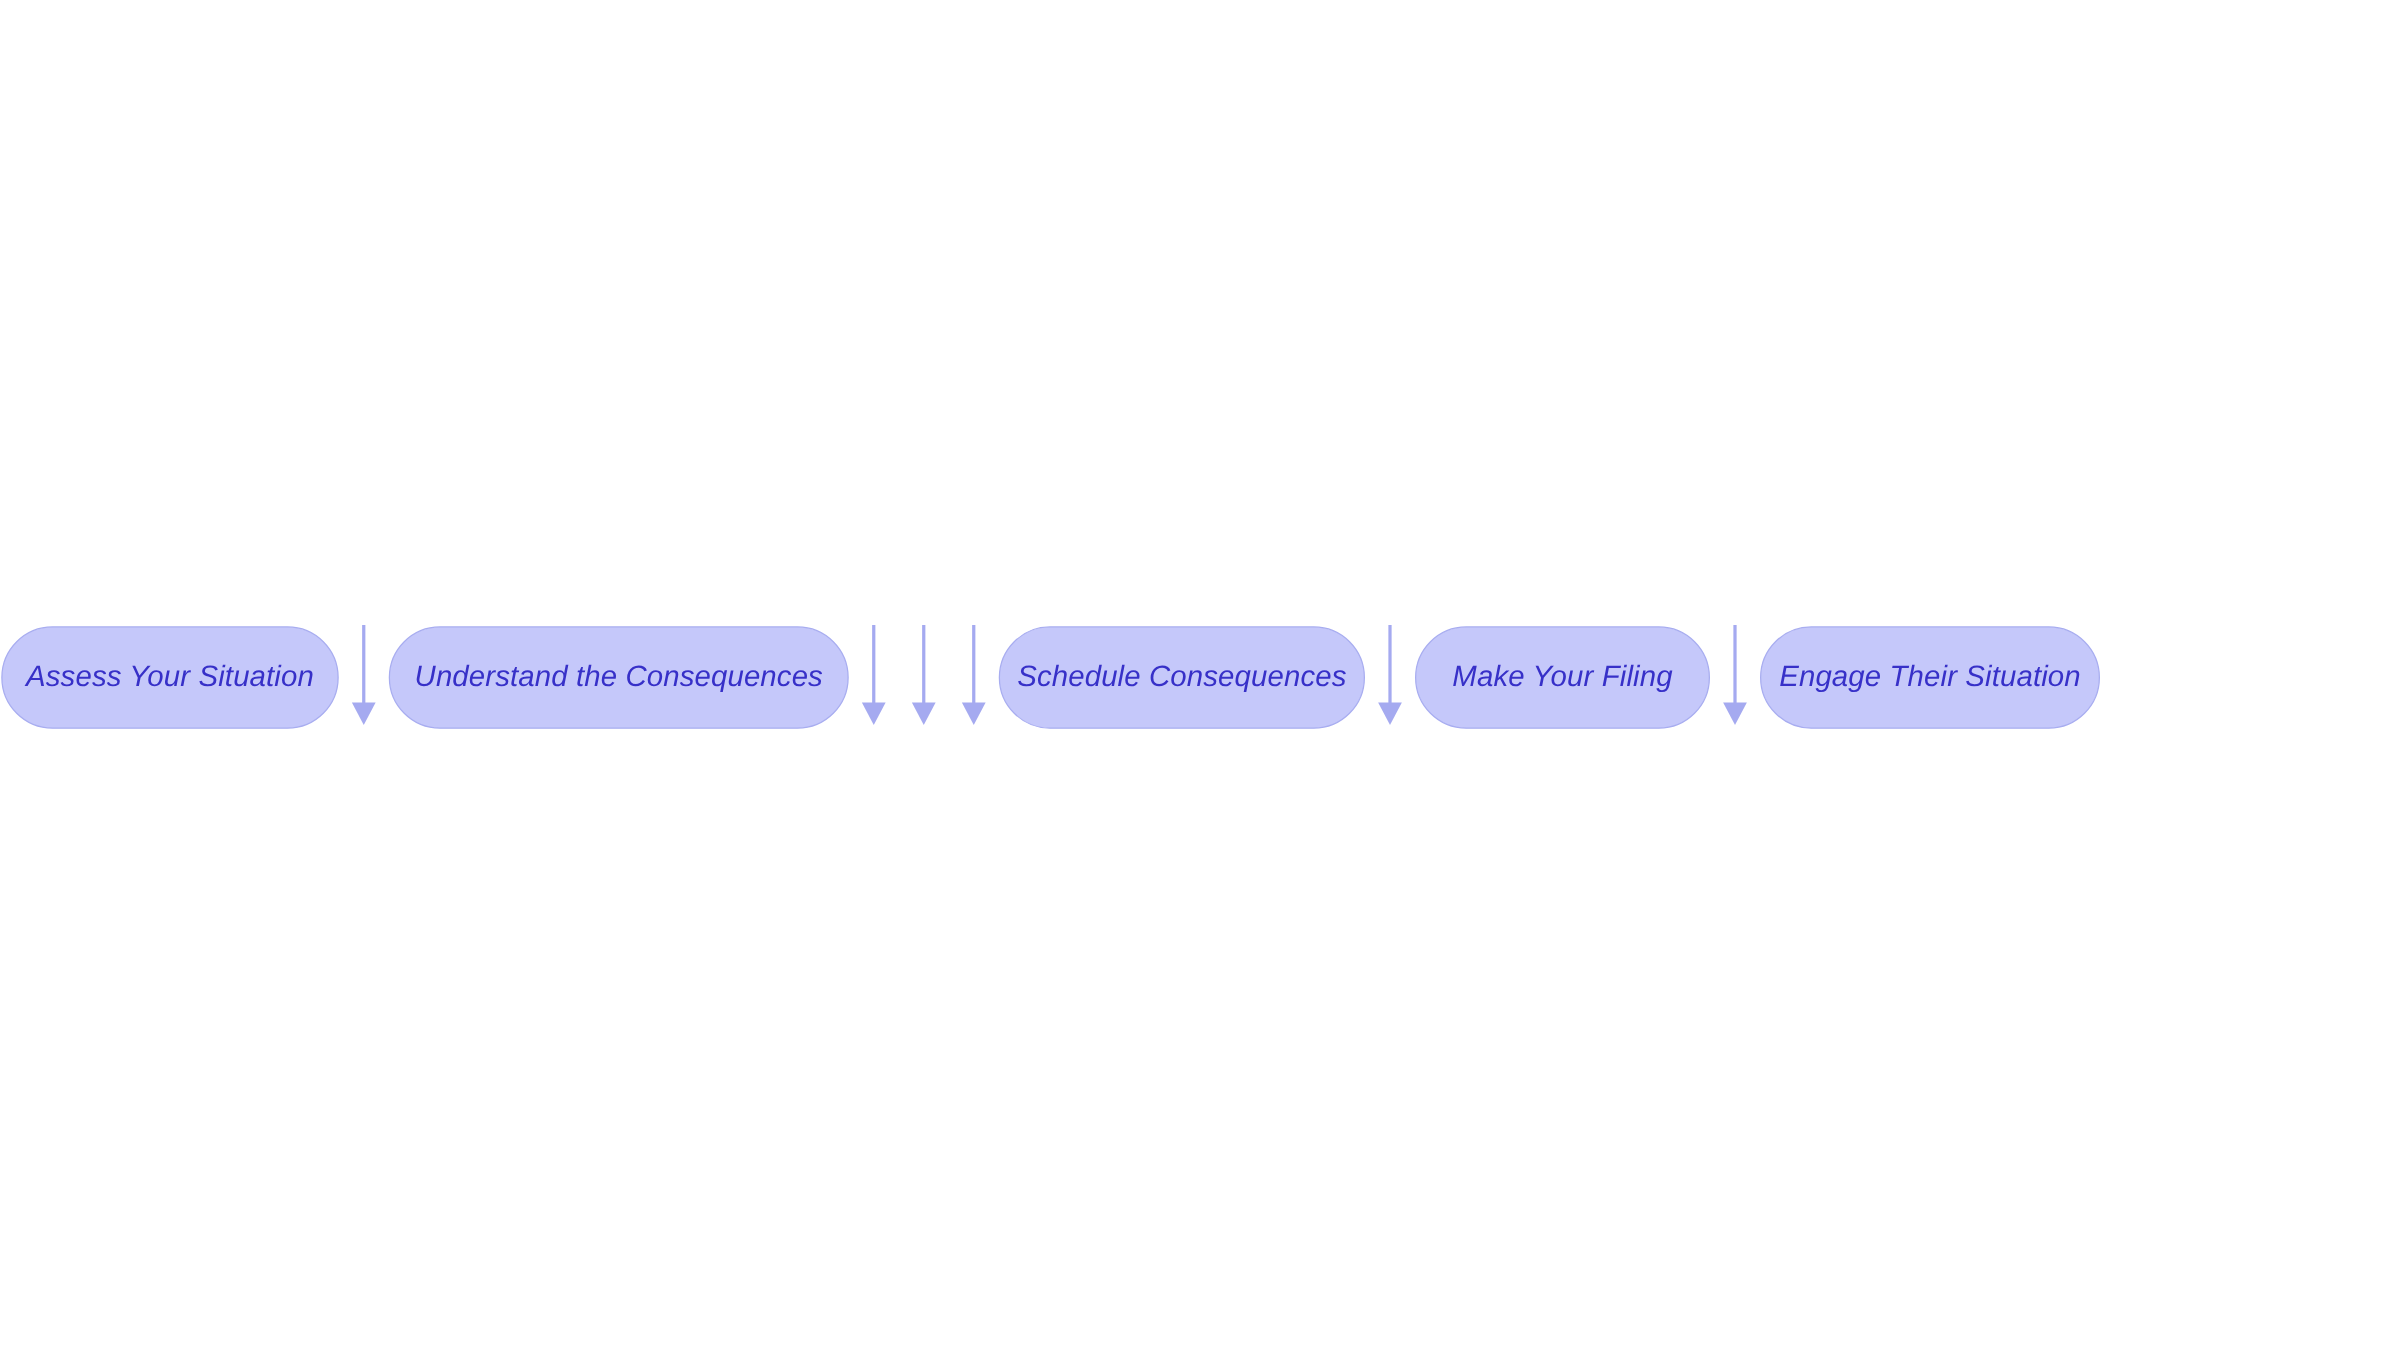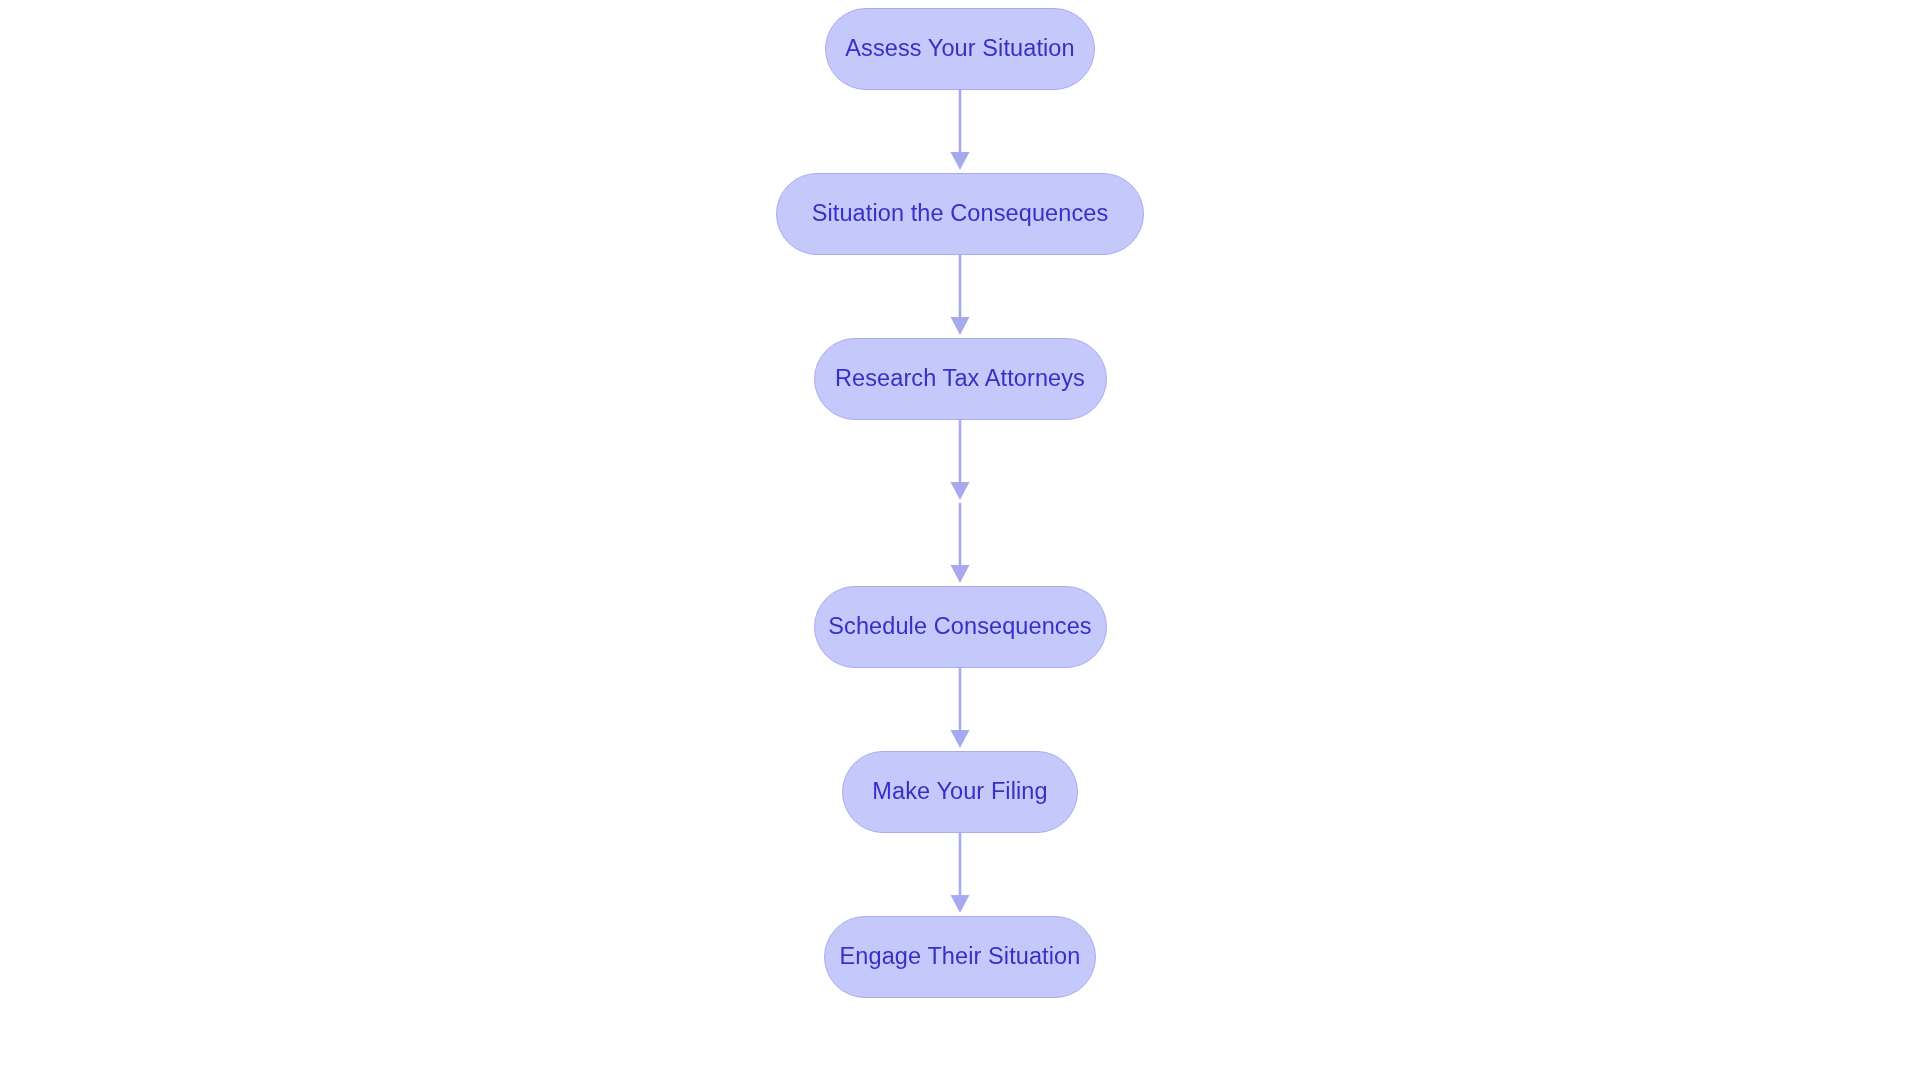--- a/index.html
+++ b/index.html
@@ -20,23 +20,24 @@
     height: 1083px;
     background: #ffffff;
   }
   #flow-column {
     position: absolute;
     left: 0;
     top: 0;
     width: 1920px;
     height: 1083px;
     display: flex;
-    flex-direction: column;
+    flex-direction: row;
     align-items: center;
     justify-content: flex-start;
+    font-style: italic;
   }
   .flow-node {
     box-sizing: border-box;
     height: 82px;
     background: #c5c8fa;
     border: 1.3px solid #a8adf0;
     border-radius: 41px;
     display: flex;
     align-items: center;
     justify-content: center;
@@ -72,31 +73,28 @@
     <div class="flow-node" style="width:270px">
       <span class="flow-node-label">Assess Your Situation</span>
     </div>
 
     <svg class="flow-connector" viewBox="0 0 40 83" xmlns="http://www.w3.org/2000/svg">
       <line x1="20" y1="0" x2="20" y2="66" stroke="#a5aaf0" stroke-width="2.6"></line>
       <polygon points="20,80 10.5,62 29.5,62" fill="#a5aaf0"></polygon>
     </svg>
 
     <div class="flow-node" style="width:368px">
-      <span class="flow-node-label">Situation the Consequences</span>
+      <span class="flow-node-label">Understand the Consequences</span>
     </div>
 
     <svg class="flow-connector" viewBox="0 0 40 83" xmlns="http://www.w3.org/2000/svg">
       <line x1="20" y1="0" x2="20" y2="66" stroke="#a5aaf0" stroke-width="2.6"></line>
       <polygon points="20,80 10.5,62 29.5,62" fill="#a5aaf0"></polygon>
     </svg>
 
-    <div class="flow-node" style="width:293px">
-      <span class="flow-node-label">Research Tax Attorneys</span>
-    </div>
 
     <svg class="flow-connector" viewBox="0 0 40 83" xmlns="http://www.w3.org/2000/svg">
       <line x1="20" y1="0" x2="20" y2="66" stroke="#a5aaf0" stroke-width="2.6"></line>
       <polygon points="20,80 10.5,62 29.5,62" fill="#a5aaf0"></polygon>
     </svg>
 
 
     <svg class="flow-connector" viewBox="0 0 40 83" xmlns="http://www.w3.org/2000/svg">
       <line x1="20" y1="0" x2="20" y2="66" stroke="#a5aaf0" stroke-width="2.6"></line>
       <polygon points="20,80 10.5,62 29.5,62" fill="#a5aaf0"></polygon>

